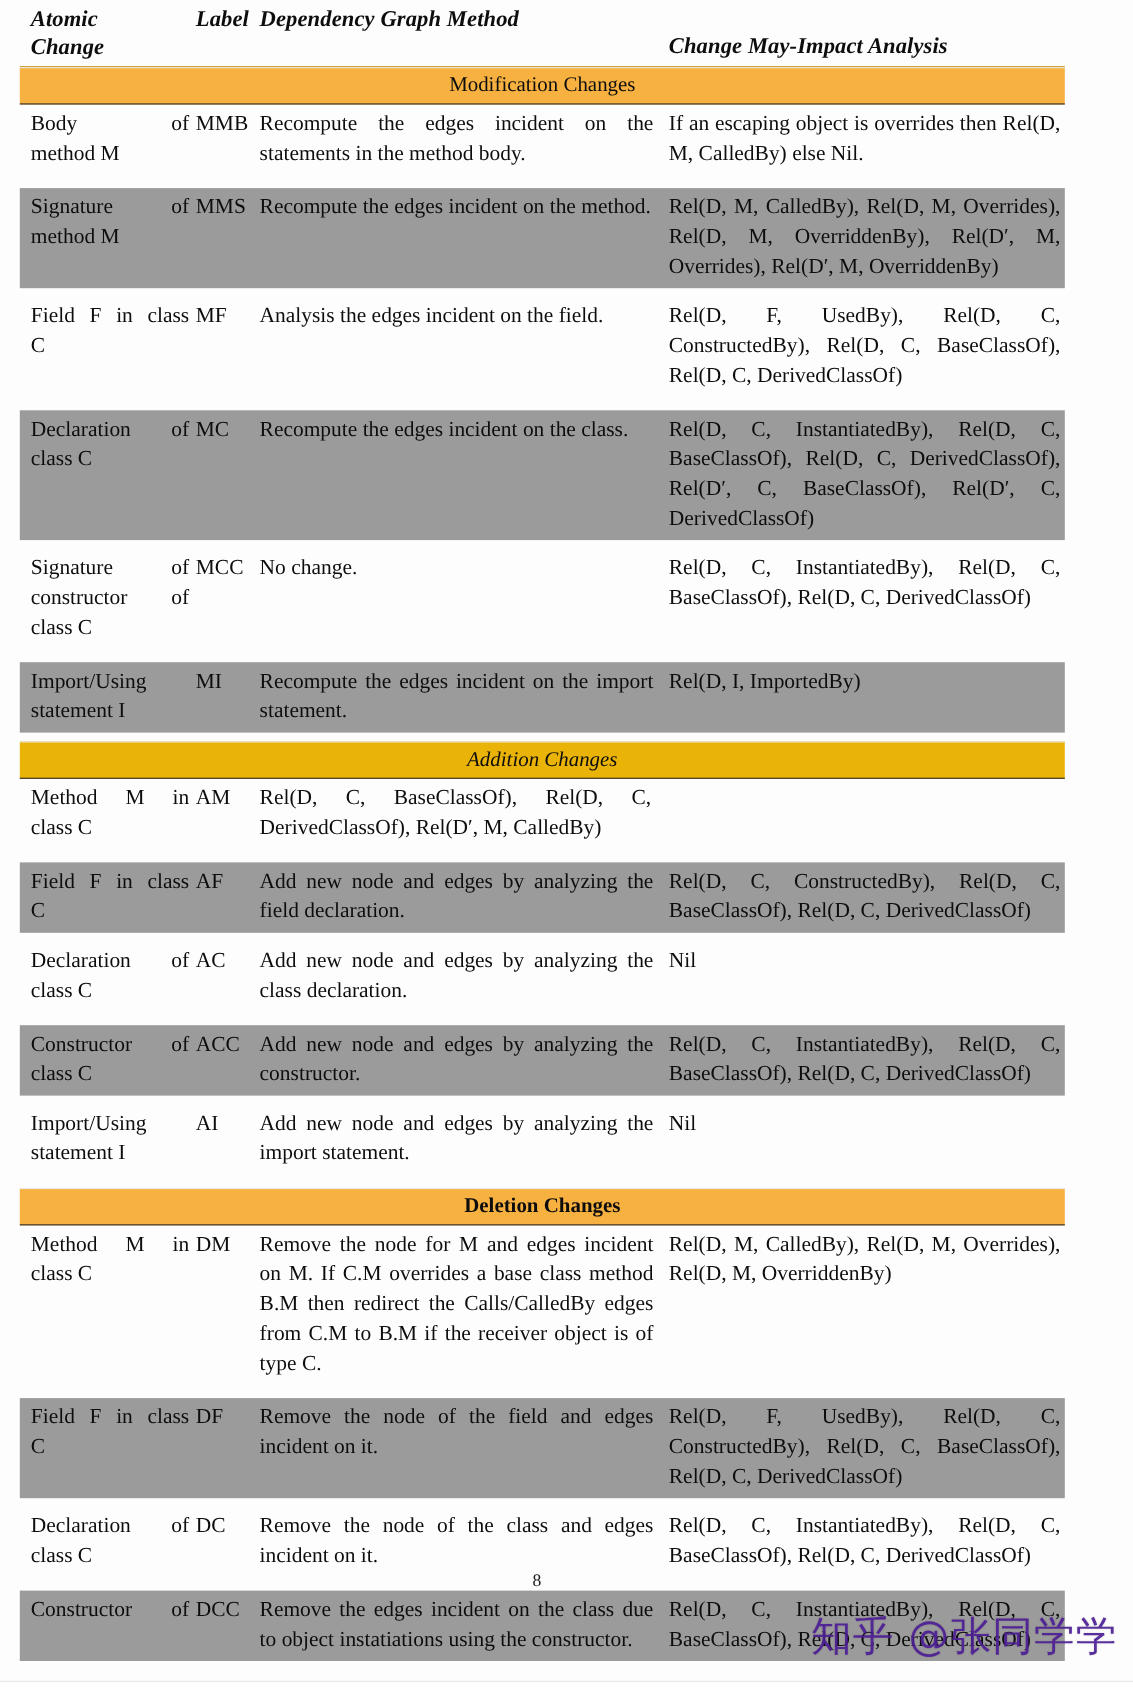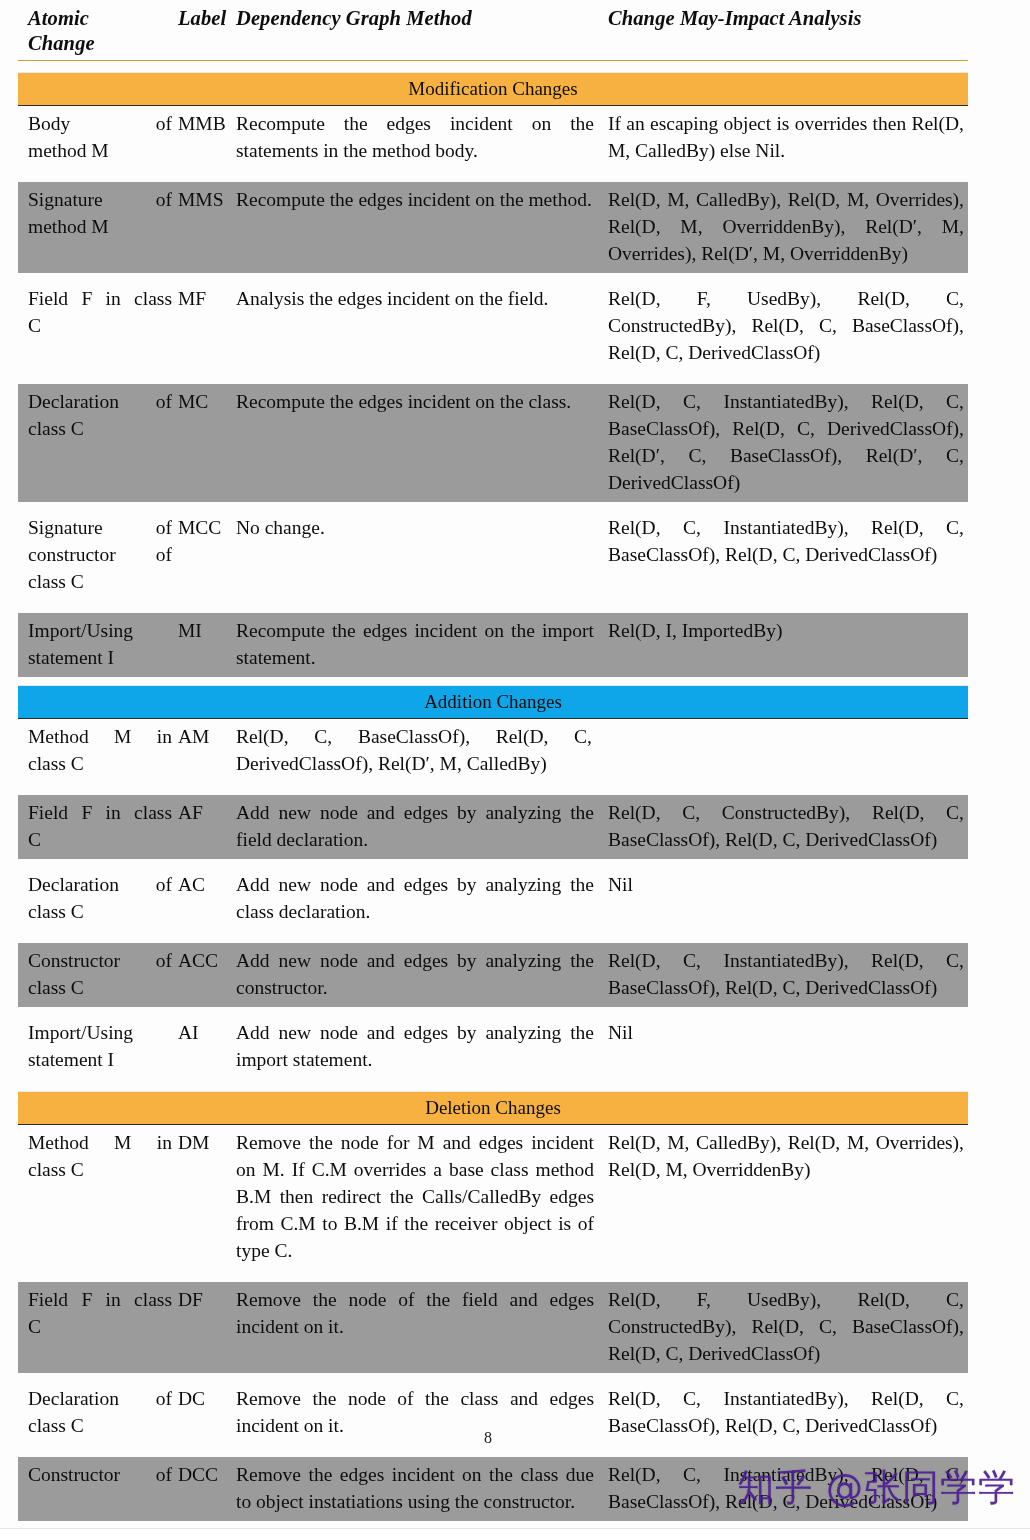--- a/index.html
+++ b/index.html
@@ -37,21 +37,21 @@
     border-bottom: 1.5px solid #c8a33a;
     font-weight: bold;
     font-size: 20.5px;
     line-height: 25px;
     letter-spacing: .1px;
     font-style: italic;
   }
   .thead .c0 { width: 160px; padding-left: 10px; box-sizing: border-box; }
   .thead .c1 { width: 58px; }
   .thead .c2 { width: 372px; }
-  .thead .c3 { width: 360px; }
+  .thead .c3 { width: 360px; margin-top: 24px; }
 
   
   .section-band {
     background: #f7b141;
     text-align: center;
     font-size: 19px;
     line-height: 25px;
     padding: 3px 0 4px 0;
     border-bottom: 1.5px solid #2b2b2b;
     border-top: 1px solid #e8e8e8;
@@ -150,21 +150,21 @@
       <div class="c0">
         <div>Atomic</div>
       <div>Change</div>
         </div>
       <div class="c1">Label</div>
       <div class="c2">Dependency Graph Method</div>
       <div class="c3">Change May-Impact Analysis</div>
     </div>
 
     <div id="table-body">
-        <div class="section-band" style="background: rgb(247, 177, 65); margin-top: 11px;">Modification Changes</div>
+        <div class="section-band" style="background: rgb(247, 177, 65);">Modification Changes</div>
         <div class="row plain">
           <div class="c0">
             <span>Body of</span>
             <span style="text-align-last: left;">method M</span>
           </div>
           <div class="c1">MMB</div>
           <div class="c2">Recompute the edges incident on the statements in the method body.</div>
           <div class="c3">If an escaping object is overrides then Rel(D, M, CalledBy) else Nil.</div>
         </div>
         <div class="gap"></div>
@@ -212,21 +212,21 @@
         <div class="row shaded" style="background: rgb(155, 155, 155);">
           <div class="c0">
             <span>Import/Using</span>
             <span style="text-align-last: left;">statement I</span>
           </div>
           <div class="c1">MI</div>
           <div class="c2">Recompute the edges incident on the import statement.</div>
           <div class="c3">Rel(D, I, ImportedBy)</div>
         </div>
         <div class="gap sm"></div>
-        <div class="section-band" style="background: #0ea5e9;">Addition Changes</div>
+        <div class="section-band" style="background: #eab308; font-style: italic;">Addition Changes</div>
         <div class="row plain">
           <div class="c0">
             <span>Method M in</span>
             <span style="text-align-last: left;">class C</span>
           </div>
           <div class="c1">AM</div>
           <div class="c3">Rel(D, C, BaseClassOf), Rel(D, C, DerivedClassOf), Rel(D′, M, CalledBy)</div>
         </div>
         <div class="gap"></div>
         <div class="row shaded" style="background: rgb(155, 155, 155);">
@@ -262,21 +262,21 @@
         <div class="row plain">
           <div class="c0">
             <span>Import/Using</span>
             <span style="text-align-last: left;">statement I</span>
           </div>
           <div class="c1">AI</div>
           <div class="c2">Add new node and edges by analyzing the import statement.</div>
           <div class="c3">Nil</div>
         </div>
         <div class="gap"></div>
-        <div class="section-band" style="background: rgb(247, 177, 65);">Deletion Changes</div>
+        <div class="section-band" style="background: rgb(247, 177, 65); font-weight: bold;">Deletion Changes</div>
         <div class="row plain">
           <div class="c0">
             <span>Method M in</span>
             <span style="text-align-last: left;">class C</span>
           </div>
           <div class="c1">DM</div>
           <div class="c2">Remove the node for M and edges incident on M. If C.M overrides a base class method B.M then redirect the Calls/CalledBy edges from C.M to B.M if the receiver object is of type C.</div>
           <div class="c3">Rel(D, M, CalledBy), Rel(D, M, Overrides), Rel(D, M, OverriddenBy)</div>
         </div>
         <div class="gap"></div>

